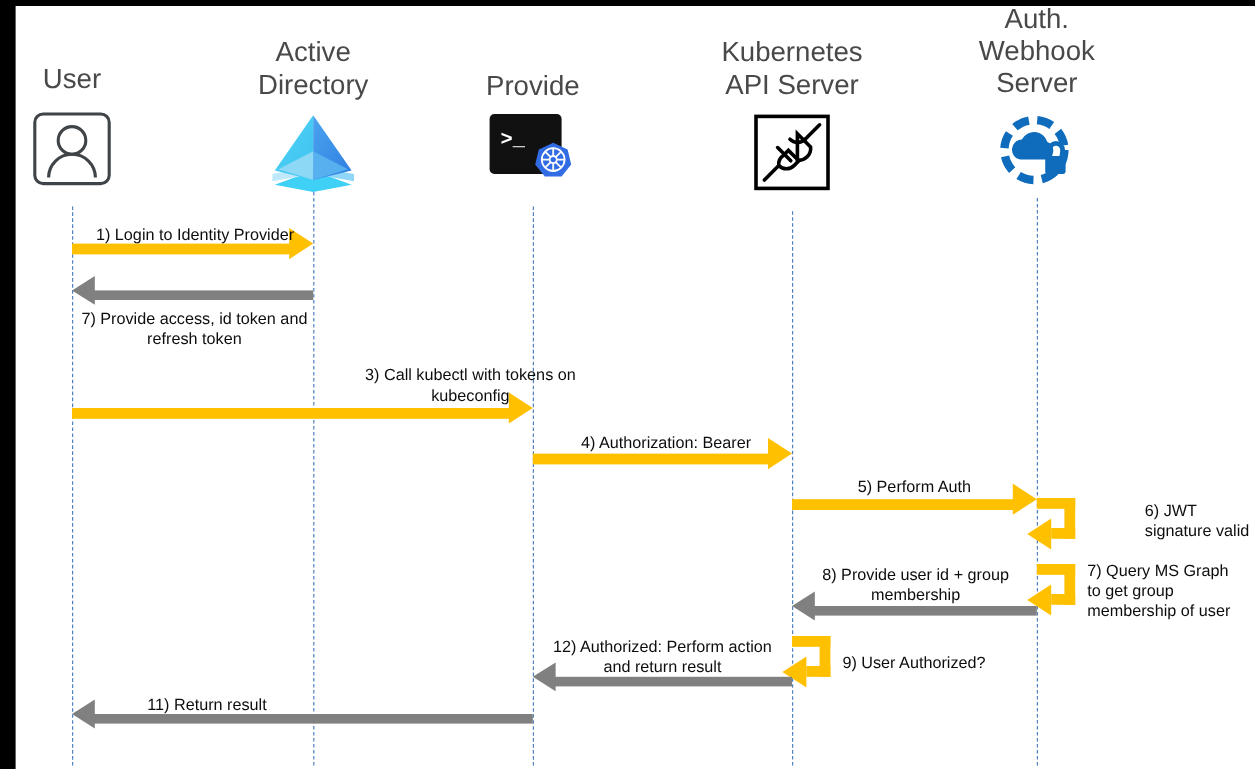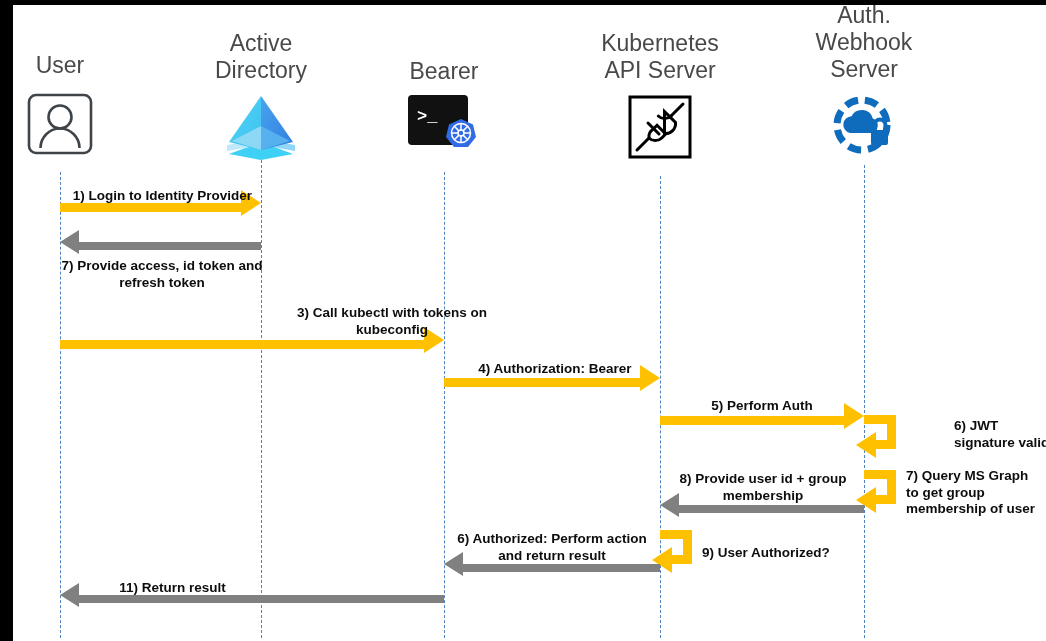--- a/index.html
+++ b/index.html
@@ -43,21 +43,21 @@
   .shaft.gold{background:#ffc000;height:9px;}
   .head{position:absolute;width:0;height:0;top:50%;}
   .head.right.gold{border-top:13px solid transparent;border-bottom:13px solid transparent;border-left:20px solid #ffc000;transform:translateY(-13px);}
   .head.left.gray{border-top:12px solid transparent;border-bottom:12px solid transparent;border-right:19px solid #808080;transform:translateY(-12px);}
 
   .msg-label{
     position:absolute;
     color:#0d0d0d;
     font-size:13.5px;
     line-height:16.5px;
-    font-weight:bold;
+    font-weight:normal;
     text-align:center;
     white-space:pre-line;
   }
   .msg-label.left-align{text-align:left;}
 
   
   .selfloop{position:absolute;}
   .selfloop .top-bar{position:absolute;background:#ffc000;height:9px;left:0;top:0;}
   .selfloop .right-bar{position:absolute;background:#ffc000;width:9px;right:0;top:0;}
   .selfloop .bot-bar{position:absolute;background:#ffc000;height:9px;right:0;}
@@ -108,21 +108,21 @@
         <polygon points="41,53 75,59 75,53 41,47" fill="#8fd6f8"></polygon>
         <polygon points="41,4 9,50 41,58" fill="url(#adL)"></polygon>
         <polygon points="41,4 73,50 41,58" fill="url(#adR)"></polygon>
         <polygon points="41,34 12,49 41,58" fill="#9adbf6" opacity="0.85"></polygon>
         <polygon points="41,34 70,49 41,58" fill="#5cb6f0" opacity="0.85"></polygon>
       </svg>
     </div>
   </div>
 
   <div class="actor" style="left:374px;top:58px;width:140px;">
-    <div class="actor-title">Bearer</div>
+    <div class="actor-title">Provide</div>
     <div class="actor-icon">
       <svg width="78" height="70" viewBox="0 0 78 70">
         <rect x="3" y="4" width="60" height="50" rx="4" ry="4" fill="#111111"></rect>
         <text x="12" y="30" fill="#ffffff" font-family="'Liberation Mono',monospace" font-size="17" font-weight="bold">&gt;_</text>
         <polygon points="56,28 68,33.5 71,46 63,56 49,56 41,46 44,33.5" fill="#326ce5"></polygon>
         <g fill="none" stroke="#ffffff" stroke-width="1.5">
           <circle cx="56" cy="42" r="9.5"></circle>
           <circle cx="56" cy="42" r="3"></circle>
           <line x1="56" y1="32.5" x2="56" y2="39"></line>
           <line x1="56" y1="45" x2="56" y2="51.5"></line>
@@ -241,21 +241,21 @@
     <div class="right-bar" style="height:34px;"></div>
     <div class="bot-bar" style="width:20px;top:25px;"></div>
     <div class="loop-head" style="left:-8px;top:16.5px;"></div>
   </div>
   <div class="msg-label left-align" style="left:702px;top:545px;width:170px;">9) User Authorized?</div>
 
   <div class="msg" style="left:444px;top:564px;width:216px;">
     <div class="shaft gray" style="left:18px;width:198px;"></div>
     <div class="head left gray" style="left:0px;"></div>
   </div>
-  <div class="msg-label" style="left:452px;top:531px;width:200px;">6) Authorized: Perform action
+  <div class="msg-label" style="left:452px;top:531px;width:200px;">12) Authorized: Perform action
 and return result</div>
 
   <div class="msg" style="left:60px;top:595px;width:384px;">
     <div class="shaft gray" style="left:18px;width:366px;"></div>
     <div class="head left gray" style="left:0px;"></div>
   </div>
   <div class="msg-label" style="left:95px;top:580px;width:155px;">11) Return result</div>
 
 </div>
 

